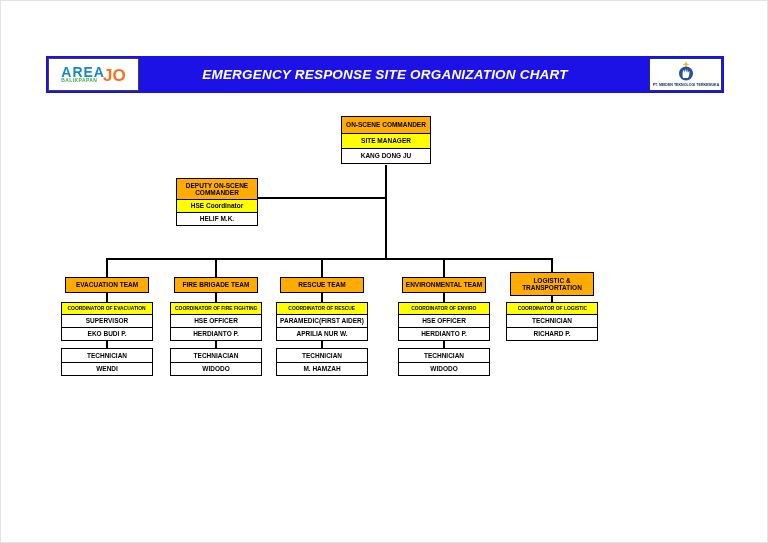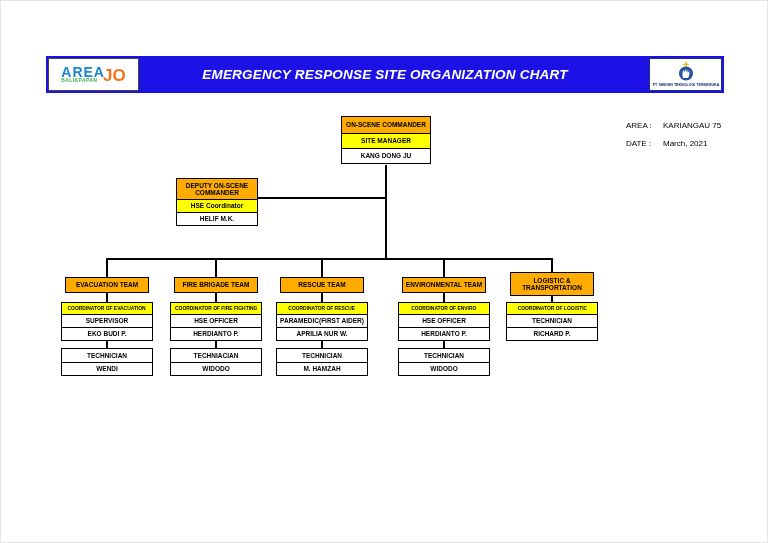--- a/index.html
+++ b/index.html
@@ -63,30 +63,20 @@
     <div id="logo-right" class="logo-box">
       <svg width="22" height="20" viewBox="0 0 22 20">
         <polygon points="11,0 12,2.6 14.6,3.4 12,4.2 11,6.8 10,4.2 7.4,3.4 10,2.6" fill="#e8c21a"></polygon>
         <circle cx="11" cy="12.5" r="7" fill="#26519e"></circle>
         <path d="M8 17 C7 14 7.5 10.5 8.6 8.8 L9.4 11.5 L10.2 7.8 L11.2 11.2 L12.3 8.2 L12.8 11.8 L14.2 9.8 C14.8 12.5 14.2 15.5 13 17 Z" fill="#ffffff"></path>
       </svg>
       <span class="emb-caption">PT. MEIDEN TEKNOLOGI TERKEMUKA</span>
     </div>
   </div>
 
-  <div id="meta">
-    <div class="meta-row">
-      <span class="meta-label">AREA :</span>
-      <span>KARIANGAU 75</span>
-    </div>
-    <div class="meta-row">
-      <span class="meta-label">DATE :</span>
-      <span>March, 2021</span>
-    </div>
-  </div>
 
   <div class="vline" style="left:384px; top:164px; height:94px;"></div>
   <div class="hline" style="left:257px; top:196px; width:128px;"></div>
   <div class="hline" style="left:105px; top:257px; width:447px;"></div>
 
   <div class="vline" style="left:105px; top:258px; height:18px;"></div>
   <div class="vline" style="left:214px; top:258px; height:18px;"></div>
   <div class="vline" style="left:320px; top:258px; height:18px;"></div>
   <div class="vline" style="left:442px; top:258px; height:18px;"></div>
   <div class="vline" style="left:550px; top:258px; height:14px;"></div>

